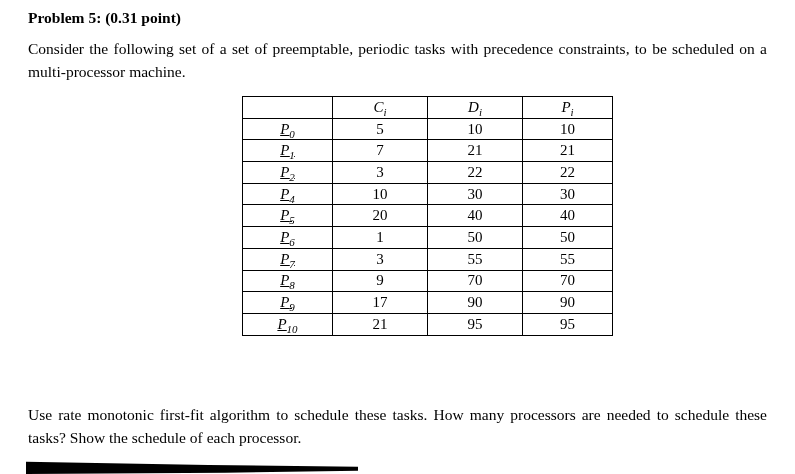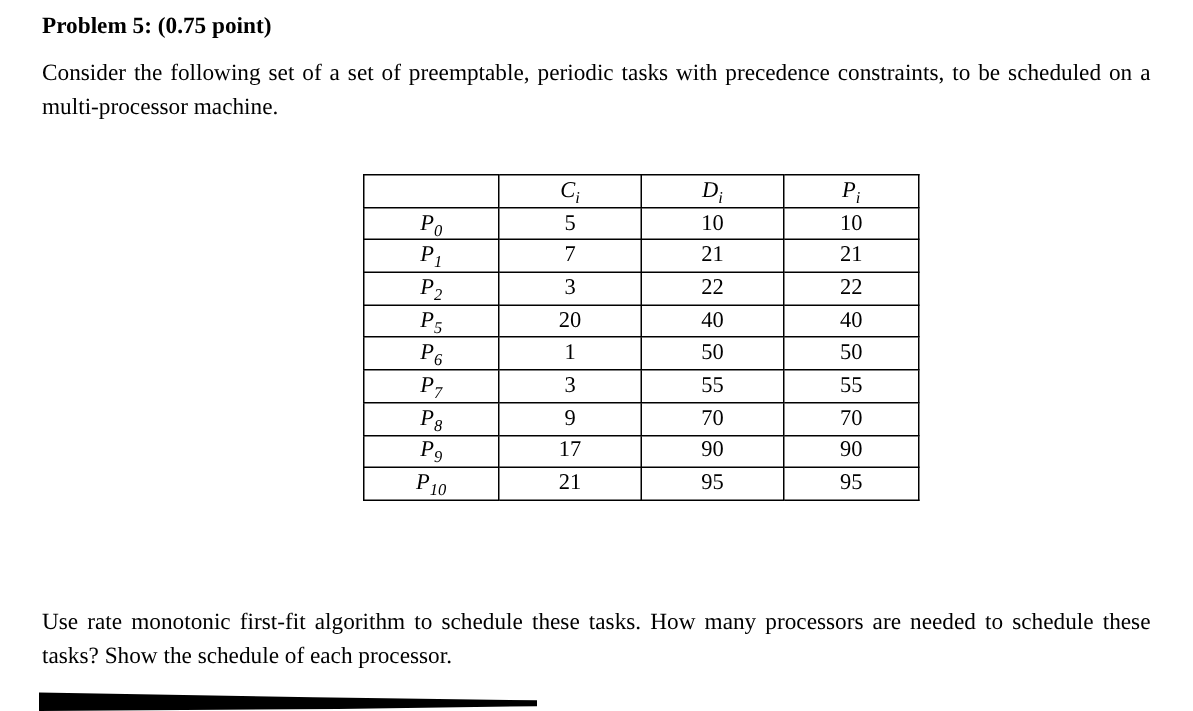--- a/index.html
+++ b/index.html
@@ -32,36 +32,36 @@
     font-size: 15.5px;
     line-height: 23px;
     text-align: justify;
   }
   .intro { top: 37px; }
   .question { top: 403px; }
 
   .tbl-wrap {
     position: absolute;
     left: 210px;
-    top: 116px;
+    top: 96px;
     padding-left: 32px;
   }
   table {
     border-collapse: collapse;
     font-size: 15px;
   }
   th, td {
     border: 1px solid #000000;
     text-align: center;
     vertical-align: middle;
     padding: 0;
     height: 20.7px;
     font-weight: normal;
   }
-  .col-name { width: 89px; }
+  .col-name { width: 89px; text-decoration: underline; }
   .col-c    { width: 94px; }
   .col-d    { width: 94px; }
   .col-p    { width: 89px; }
   .math { font-style: italic; }
   sub {
     font-size: 11px;
     line-height: 0;
   }
   .artifact {
     position: absolute;
@@ -71,21 +71,21 @@
     height: 13px;
     background: #000000;
     clip-path: polygon(0 5%, 55% 30%, 100% 45%, 100% 75%, 60% 90%, 0 100%);
   }
 </style>
 </head>
 <body>
 
 <div>
 
-  <h1 class="title">Problem 5: (0.75 point)</h1>
+  <h1 class="title">Problem 5: (0.31 point)</h1>
 
   <p class="para intro">Consider the following set of a set of preemptable, periodic tasks with precedence constraints, to be scheduled on a multi-processor machine.</p>
 
   <div class="tbl-wrap">
     <table>
       <thead>
         <tr>
           <th class="col-name"></th>
           <th class="col-c math"><span>C</span><sub>i</sub></th>
           <th class="col-d math"><span>D</span><sub>i</sub></th>
@@ -103,20 +103,26 @@
             <td class="col-name math"><span>P</span><sub>1</sub></td>
             <td class="col-c">7</td>
             <td class="col-d">21</td>
             <td class="col-p">21</td>
           </tr>
           <tr>
             <td class="col-name math"><span>P</span><sub>2</sub></td>
             <td class="col-c">3</td>
             <td class="col-d">22</td>
             <td class="col-p">22</td>
+          </tr>
+          <tr>
+            <td class="col-name math"><span>P</span><sub>4</sub></td>
+            <td class="col-c">10</td>
+            <td class="col-d">30</td>
+            <td class="col-p">30</td>
           </tr>
           <tr>
             <td class="col-name math"><span>P</span><sub>5</sub></td>
             <td class="col-c">20</td>
             <td class="col-d">40</td>
             <td class="col-p">40</td>
           </tr>
           <tr>
             <td class="col-name math"><span>P</span><sub>6</sub></td>
             <td class="col-c">1</td>

